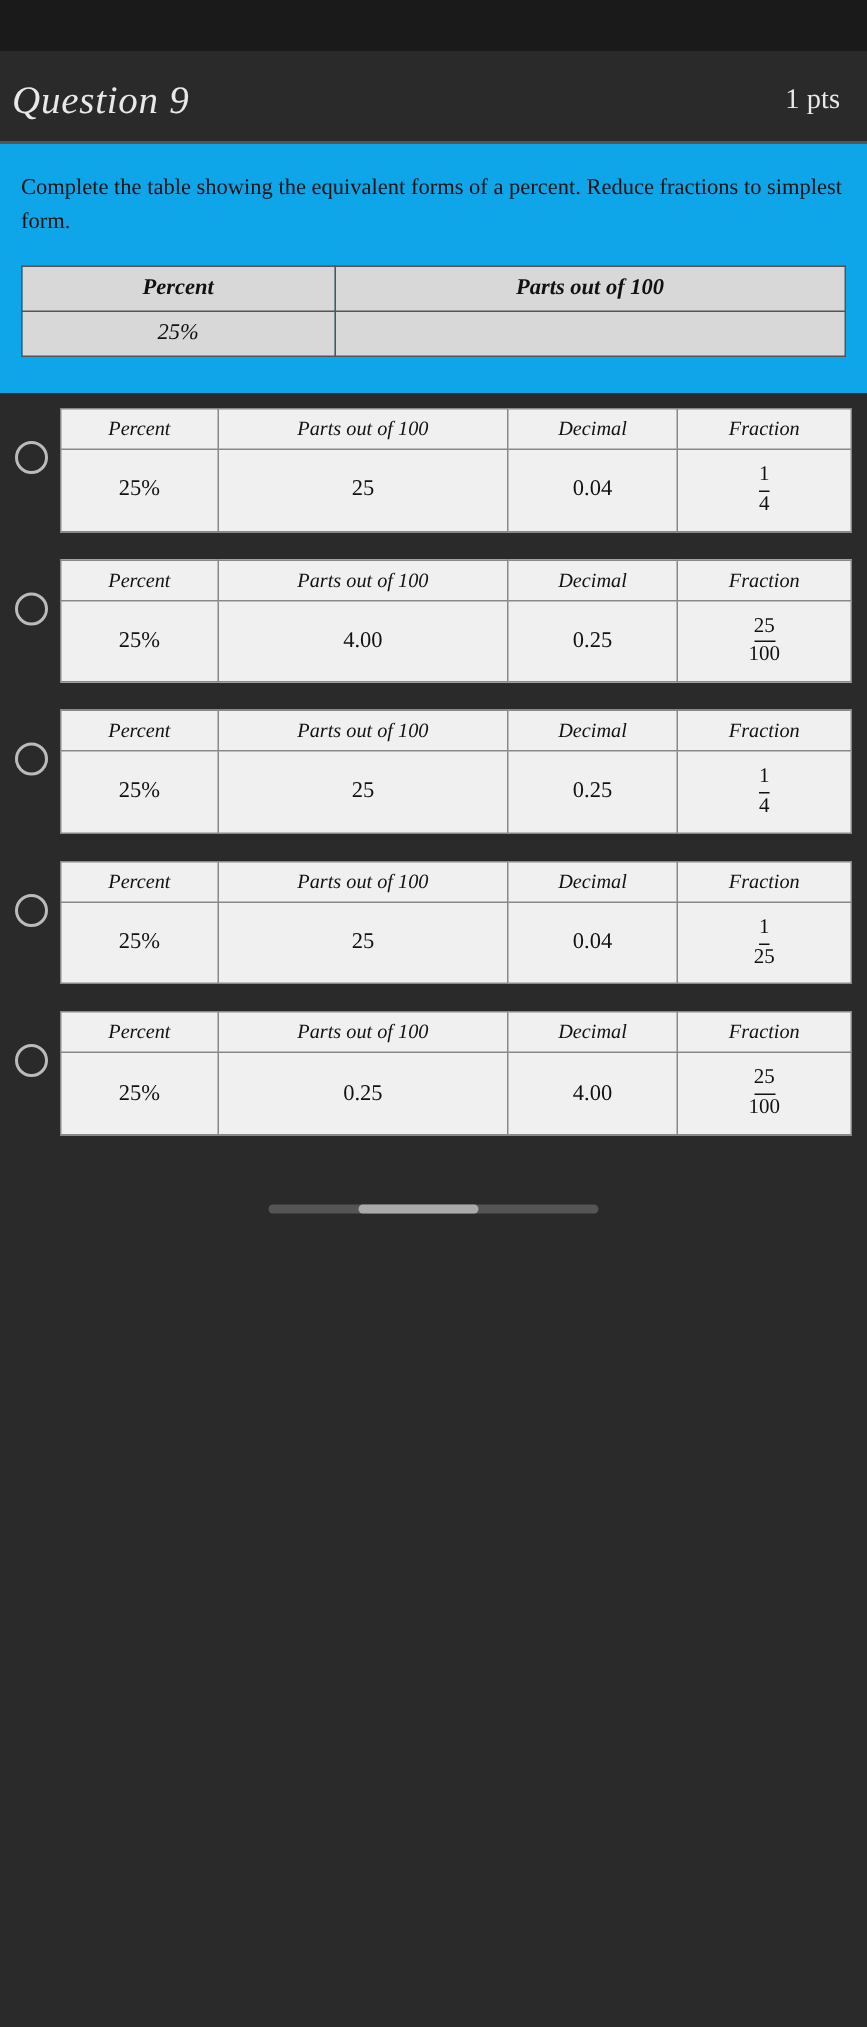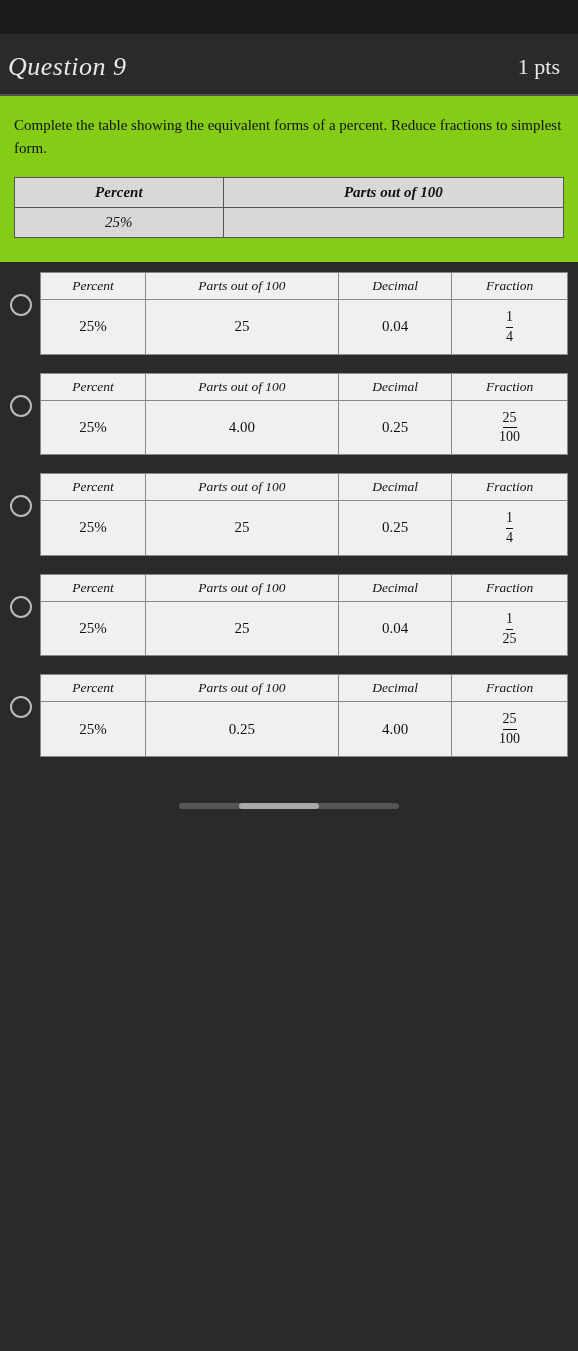--- a/index.html
+++ b/index.html
@@ -27,24 +27,24 @@
     }
     .question-title {
       color: #e8e8e8;
       font-size: 26px;
       font-style: italic;
       font-weight: normal;
       letter-spacing: 0.5px;
     }
     .question-pts {
       color: #e8e8e8;
-      font-size: 22px;
+      font-size: 19px;
     }
     .content-area {
-      background: #84cc16;
+      background: #0ea5e9;
       padding: 18px 14px 16px 14px;
     }
     .instructions {
       font-size: 15px;
       color: #111;
       margin-bottom: 18px;
       line-height: 1.5;
     }
     
     .incomplete-table {

